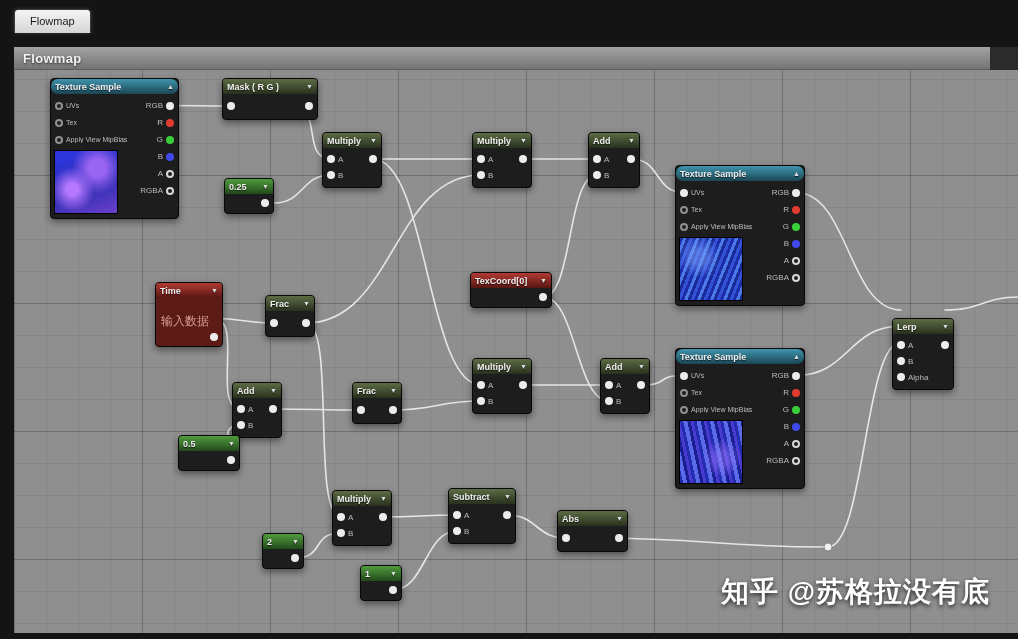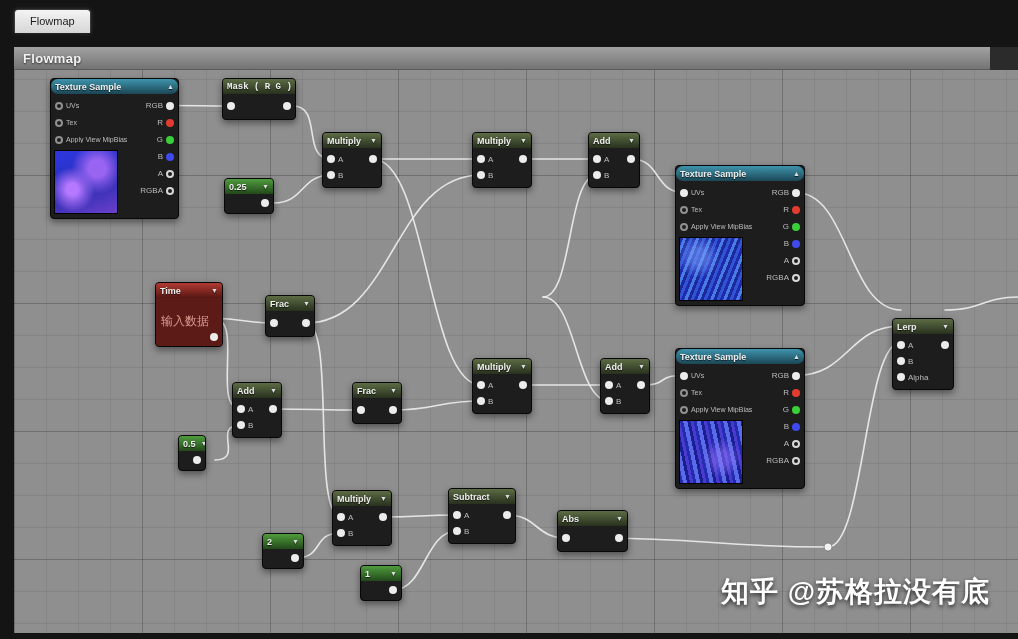--- a/index.html
+++ b/index.html
@@ -170,21 +170,21 @@
             <span class="pin-label">A</span>
             <span class="pin ring live-pin"></span>
           </div>
           <div class="pin-row out">
             <span class="pin-label">RGBA</span>
             <span class="pin ring live-pin"></span>
           </div>
         </div>
       </div>
     </div>
-    <div class="node type-inline" style="left: 208px; top: 31px; width: 74px; font-family: Liberation Mono, monospace;">
+    <div class="node type-inline" style="left: 208px; top: 31px; width: 96px;">
       <div class="node-header hdr-olive">
         <span class="node-title">Mask ( R G )</span>
         <span class="collapse-arrow">▼</span>
       </div>
       <div class="node-body">
         <div class="pin-row spread">
           <span class="pin white live-pin"></span>
           <span class="pin white live-pin"></span>
         </div>
       </div>
@@ -317,20 +317,31 @@
         <span class="node-title">Frac</span>
         <span class="collapse-arrow">▼</span>
       </div>
       <div class="node-body">
         <div class="pin-row spread">
           <span class="pin white live-pin"></span>
           <span class="pin white live-pin"></span>
         </div>
       </div>
     </div>
+    <div class="node type-const" style="left: 456px; top: 225px; width: 82px;">
+      <div class="node-header hdr-red">
+        <span class="node-title">TexCoord[0]</span>
+        <span class="collapse-arrow">▼</span>
+      </div>
+      <div class="node-body">
+        <div class="pin-row out">
+          <span class="pin white live-pin"></span>
+        </div>
+      </div>
+    </div>
     <div class="node type-math" style="left: 458px; top: 311px; width: 60px;">
       <div class="node-header hdr-olive">
         <span class="node-title">Multiply</span>
         <span class="collapse-arrow">▼</span>
       </div>
       <div class="node-body">
         <div class="pin-row">
           <span class="pin white live-pin"></span>
           <span class="pin-label">A</span>
         </div>
@@ -417,21 +428,21 @@
           <span class="pin white live-pin"></span>
           <span class="pin-label">A</span>
         </div>
         <div class="pin-row">
           <span class="pin white live-pin"></span>
           <span class="pin-label">B</span>
         </div>
         <span class="pin white out-abs live-pin"></span>
       </div>
     </div>
-    <div class="node type-const" style="left: 164px; top: 388px; width: 28px;">
+    <div class="node type-const" style="left: 164px; top: 388px; width: 62px;">
       <div class="node-header hdr-green">
         <span class="node-title">0.5</span>
         <span class="collapse-arrow">▼</span>
       </div>
       <div class="node-body">
         <div class="pin-row out">
           <span class="pin white live-pin"></span>
         </div>
       </div>
     </div>

